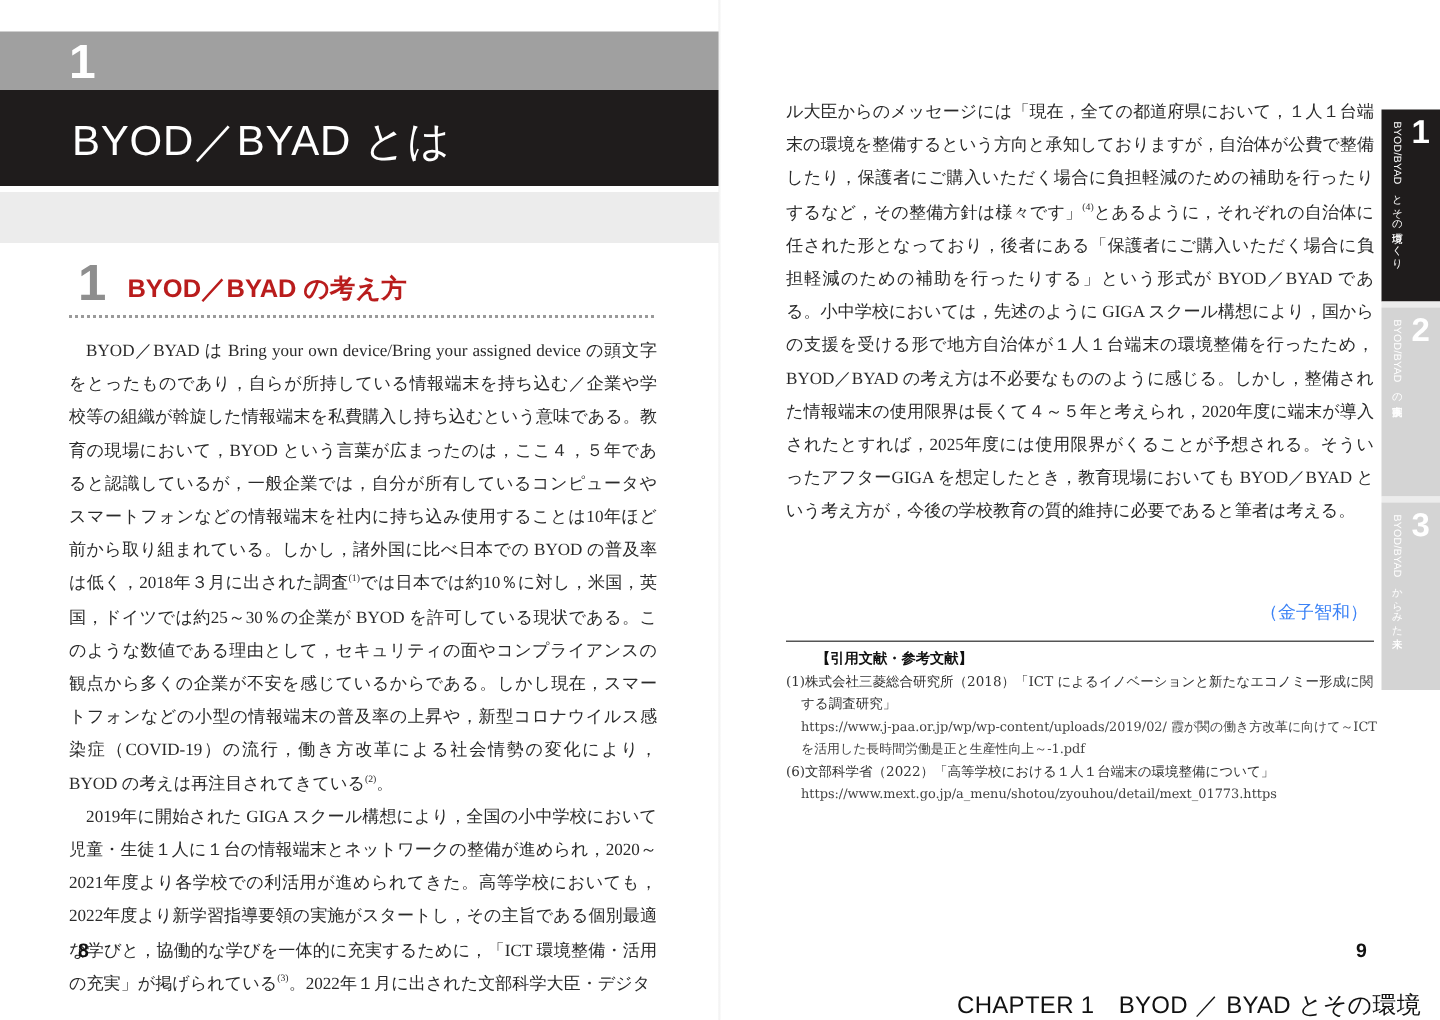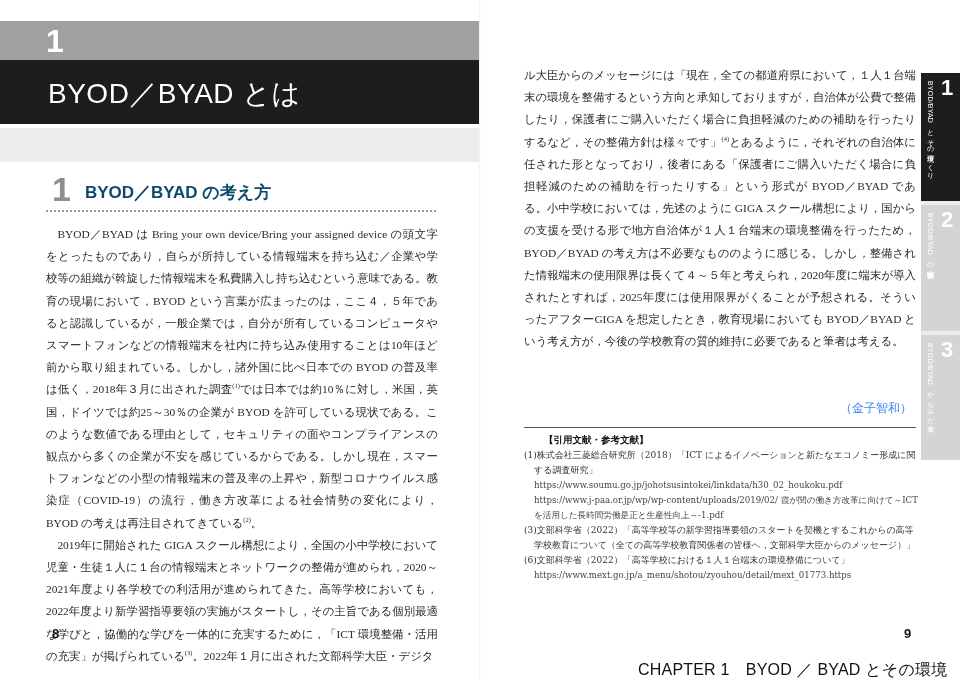--- a/index.html
+++ b/index.html
@@ -11,21 +11,21 @@
   .gutter { position:absolute; left:479px; top:0; width:2px; height:680px; background:linear-gradient(90deg,#eee,#fff); }
 
   .ch-num-bar { position:absolute; left:0; top:21px; width:480px; height:39px; background:#a0a0a0; }
   .ch-num { position:absolute; left:46px; top:1px; font-family:"Liberation Sans", sans-serif; font-weight:bold; font-size:32px; color:#fff; line-height:38px; }
   .ch-title-bar { position:absolute; left:0; top:60px; width:480px; height:64px; background:#1f1c1c; }
   .ch-title { position:absolute; left:48px; top:0; line-height:68px; font-family:"Liberation Sans", sans-serif; font-size:28px; color:#fff; letter-spacing:0.5px; }
   .ch-pad-bar { position:absolute; left:0; top:128px; width:480px; height:34px; background:#ececec; }
 
   .sec-head { position:absolute; left:52px; top:172px; height:34px; display:flex; align-items:flex-end; }
   .sec-num { font-family:"Liberation Sans", sans-serif; font-weight:bold; font-size:34px; color:#8e8e8e; line-height:34px; margin-right:14px; }
-  .sec-title { font-family:"Liberation Sans", sans-serif; font-weight:bold; font-size:17px; color:#0c4a6e; line-height:26px; }
+  .sec-title { font-family:"Liberation Sans", sans-serif; font-weight:bold; font-size:17px; color:#b91c1c; line-height:26px; }
   .sec-rule { position:absolute; left:46px; top:210px; width:390px; border-top:2px dotted #9a9a9a; }
 
   .body-text { position:absolute; font-size:11.4px; line-height:22.2px; color:#2a2a2a; text-align:justify;font-family:Liberation Serif, serif; }
   .body-text p { margin:0; }
   .left .body-text { left:46px; top:223px; width:392px; }
   .right .body-text { left:44px; top:64px; width:392px; }
   .indent { text-indent:1em; }
 
   .author { position:absolute; right:48px; top:400px; font-size:12px; color:#3b82f6; }
   .ref-rule { position:absolute; left:44px; top:427px; width:392px; border-top:1px solid #555; }
@@ -81,27 +81,25 @@
     <p><span>ル大臣からのメッセージには「現在，全ての都道府県において，１人１台端末の環境を整備するという方向と承知しておりますが，自治体が公費で整備したり，保護者にご購入いただく場合に負担軽減のための補助を行ったりするなど，その整備方針は様々です」</span><sup>(4)</sup><span>とあるように，それぞれの自治体に任された形となっており，後者にある「保護者にご購入いただく場合に負担軽減のための補助を行ったりする」という形式が BYOD／BYAD である。小中学校においては，先述のように GIGA スクール構想により，国からの支援を受ける形で地方自治体が１人１台端末の環境整備を行ったため，BYOD／BYAD の考え方は不必要なもののように感じる。しかし，整備された情報端末の使用限界は長くて４～５年と考えられ，2020年度に端末が導入されたとすれば，2025年度には使用限界がくることが予想される。そういったアフターGIGA を想定したとき，教育現場においても BYOD／BYAD という考え方が，今後の学校教育の質的維持に必要であると筆者は考える。</span></p>
   </div>
 
   <div class="author">（金子智和）</div>
   <div class="ref-rule"></div>
 
   <div class="refs">
     <div class="refs-title">【引用文献・参考文献】</div>
     <div>
       <div class="ref-item">(1)株式会社三菱総合研究所（2018）「ICT によるイノベーションと新たなエコノミー形成に関する調査研究」</div>
-      <div class="ref-url">https://www.soumu.go.jp/johotsusintokei/linkdata/h30_02_houkoku.pdf</div>
     </div>
     <div>
       <div class="ref-url">https://www.j-paa.or.jp/wp/wp-content/uploads/2019/02/ 霞が関の働き方改革に向けて～ICT を活用した長時間労働是正と生産性向上～-1.pdf</div>
     </div>
     <div>
-      <div class="ref-item">(3)文部科学省（2022）「高等学校等の新学習指導要領のスタートを契機とするこれからの高等学校教育について（全ての高等学校教育関係者の皆様へ，文部科学大臣からのメッセージ）」</div>
     </div>
     <div>
       <div class="ref-item">(6)文部科学省（2022）「高等学校における１人１台端末の環境整備について」</div>
       <div class="ref-url">https://www.mext.go.jp/a_menu/shotou/zyouhou/detail/mext_01773.https</div>
     </div>
   </div>
 
   <div class="running">CHAPTER 1　BYOD ／ BYAD とその環境づくり</div>
   <div class="folio">9</div>
 

